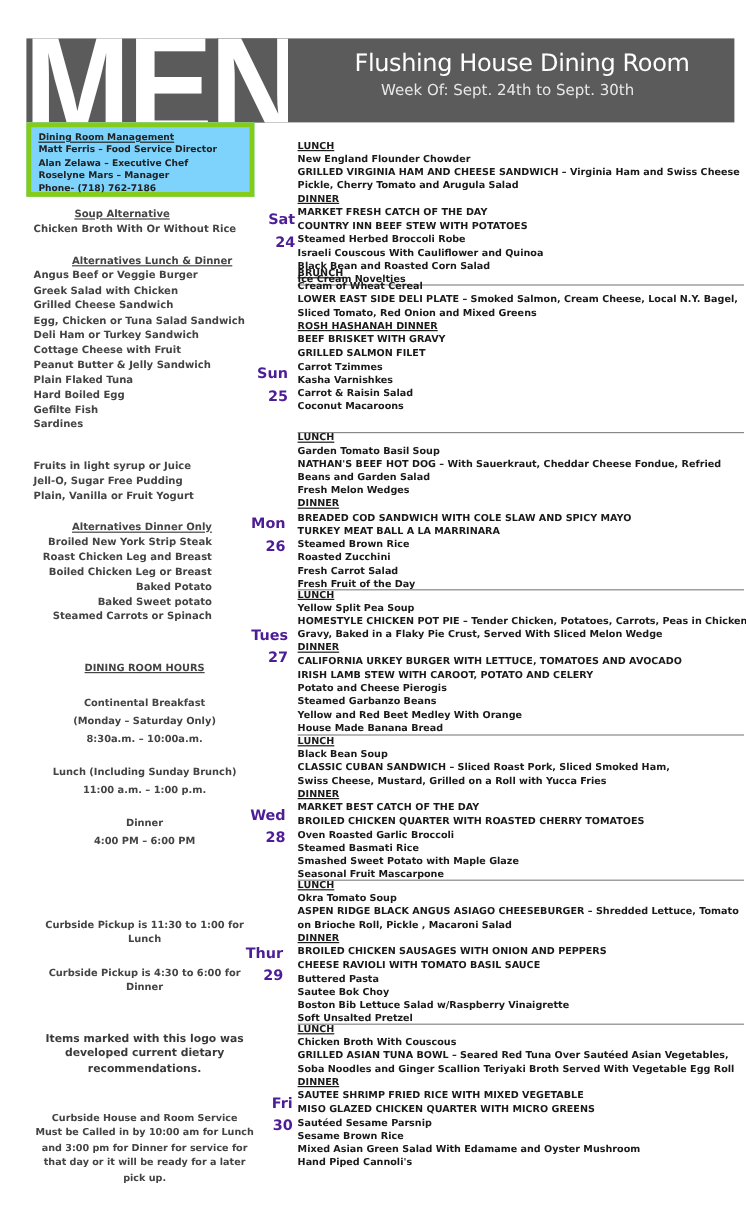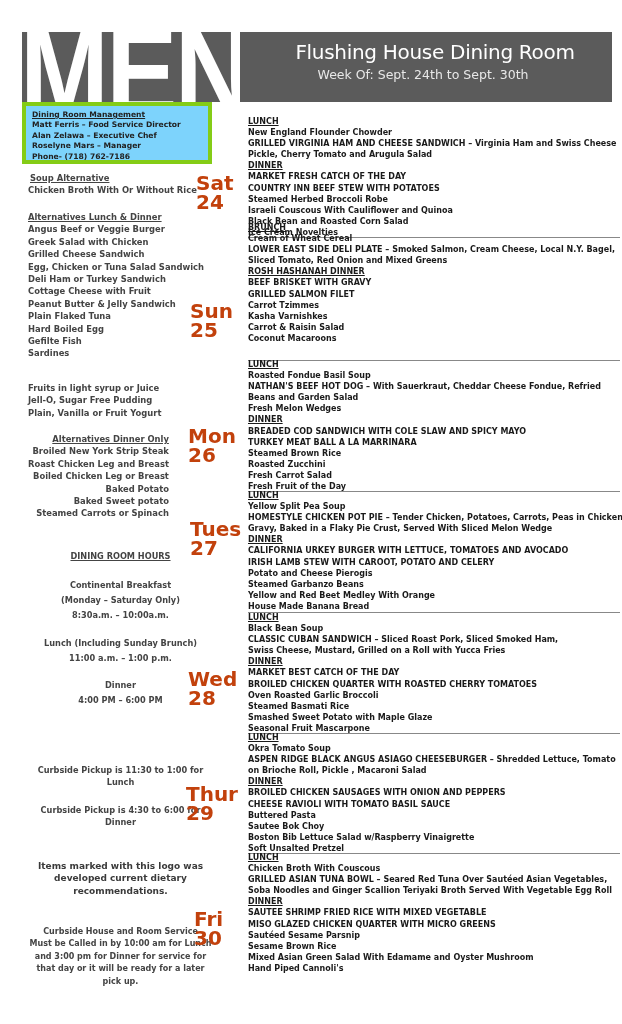--- a/index.html
+++ b/index.html
@@ -15,26 +15,26 @@
   .banner-sub { position: absolute; left: 238px; top: 67px; width: 370px; text-align: center;
                 color: #e8e8e8; font-size: 12.5px; }
 
   
   .mgmt { position: absolute; left: 22px; top: 102px; width: 190px; height: 62px; border: 4px solid #84cc16;
           background: #7dd3fc; padding: 4px 6px; box-sizing: border-box; font-size: 7.6px; line-height: 10.4px; color: #222; font-weight: bold; }
   .mgmt .h { text-decoration: underline; }
 
   
   .left { position: absolute; left: 28px; font-size: 8.4px; color: #444; font-weight: bold; line-height: 12.4px; }
-  .left .h { text-decoration: underline; }
+  .left .h { text-decoration: underline; margin-left: 32px; }
   .center { position: absolute; left: 28px; width: 185px; text-align: center; font-size: 8.2px; color: #444; line-height: 12.4px; font-weight: bold; }
 
   
-  .day { position: absolute; width: 50px; text-align: left; font-family: "DejaVu Sans", sans-serif;
-         font-weight: bold; font-size: 20px; line-height: 19px; color: #c2410c; }
+  .day { position: absolute; width: 50px; text-align: right; font-family: "DejaVu Sans", sans-serif;
+         font-weight: bold; font-size: 12px; line-height: 19px; color: #4c1d95; }
 
   
   .day-block { position: absolute; left: 248px; width: 372px; font-size: 8px; line-height: 11.1px;
                font-weight: bold; color: #1a1a1a; }
   .day-block .h { text-decoration: underline; }
   .day-block .item { white-space: nowrap; overflow: visible; }
   .sep { position: absolute; left: 248px; width: 372px; height: 1px; background: #888; }
 </style>
 </head>
 <body>
@@ -180,21 +180,21 @@
   <div class="item">GRILLED SALMON FILET</div>
   <div class="item">Carrot Tzimmes</div>
   <div class="item">Kasha Varnishkes</div>
   <div class="item">Carrot &amp; Raisin Salad</div>
   <div class="item">Coconut Macaroons</div>
 </div>
 <div class="sep" style="top:360px;"></div>
 
 <div class="day-block" style="top:359px;">
   <div class="h">LUNCH</div>
-  <div class="item">Roasted Fondue Basil Soup</div>
+  <div class="item">Garden Tomato Basil Soup</div>
   <div class="item">NATHAN'S BEEF HOT DOG – With Sauerkraut, Cheddar Cheese Fondue, Refried</div>
   <div class="item">Beans and Garden Salad</div>
   <div class="item">Fresh Melon Wedges</div>
   <div class="h">DINNER</div>
   <div class="item">BREADED COD SANDWICH WITH COLE SLAW AND SPICY MAYO</div>
   <div class="item">TURKEY MEAT BALL A LA MARRINARA</div>
   <div class="item">Steamed Brown Rice</div>
   <div class="item">Roasted Zucchini</div>
   <div class="item">Fresh Carrot Salad</div>
   <div class="item">Fresh Fruit of the Day</div>

